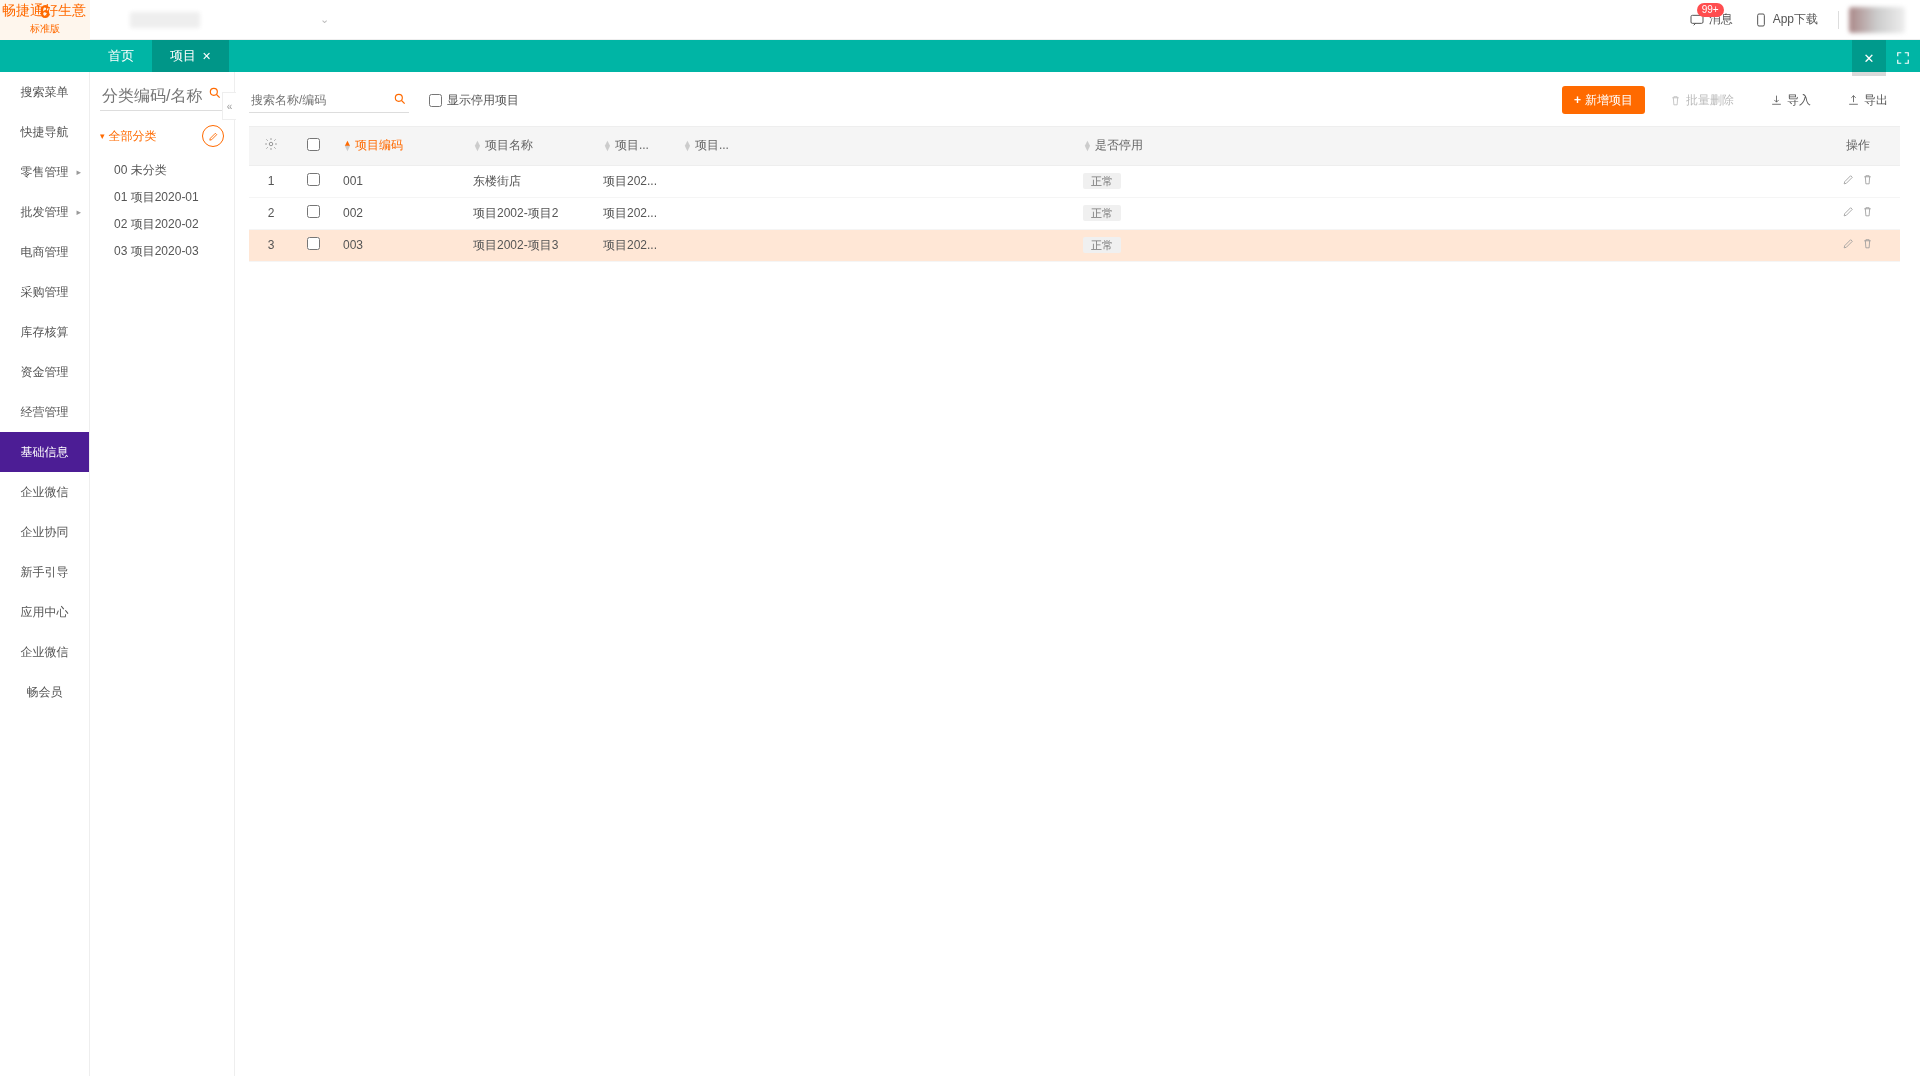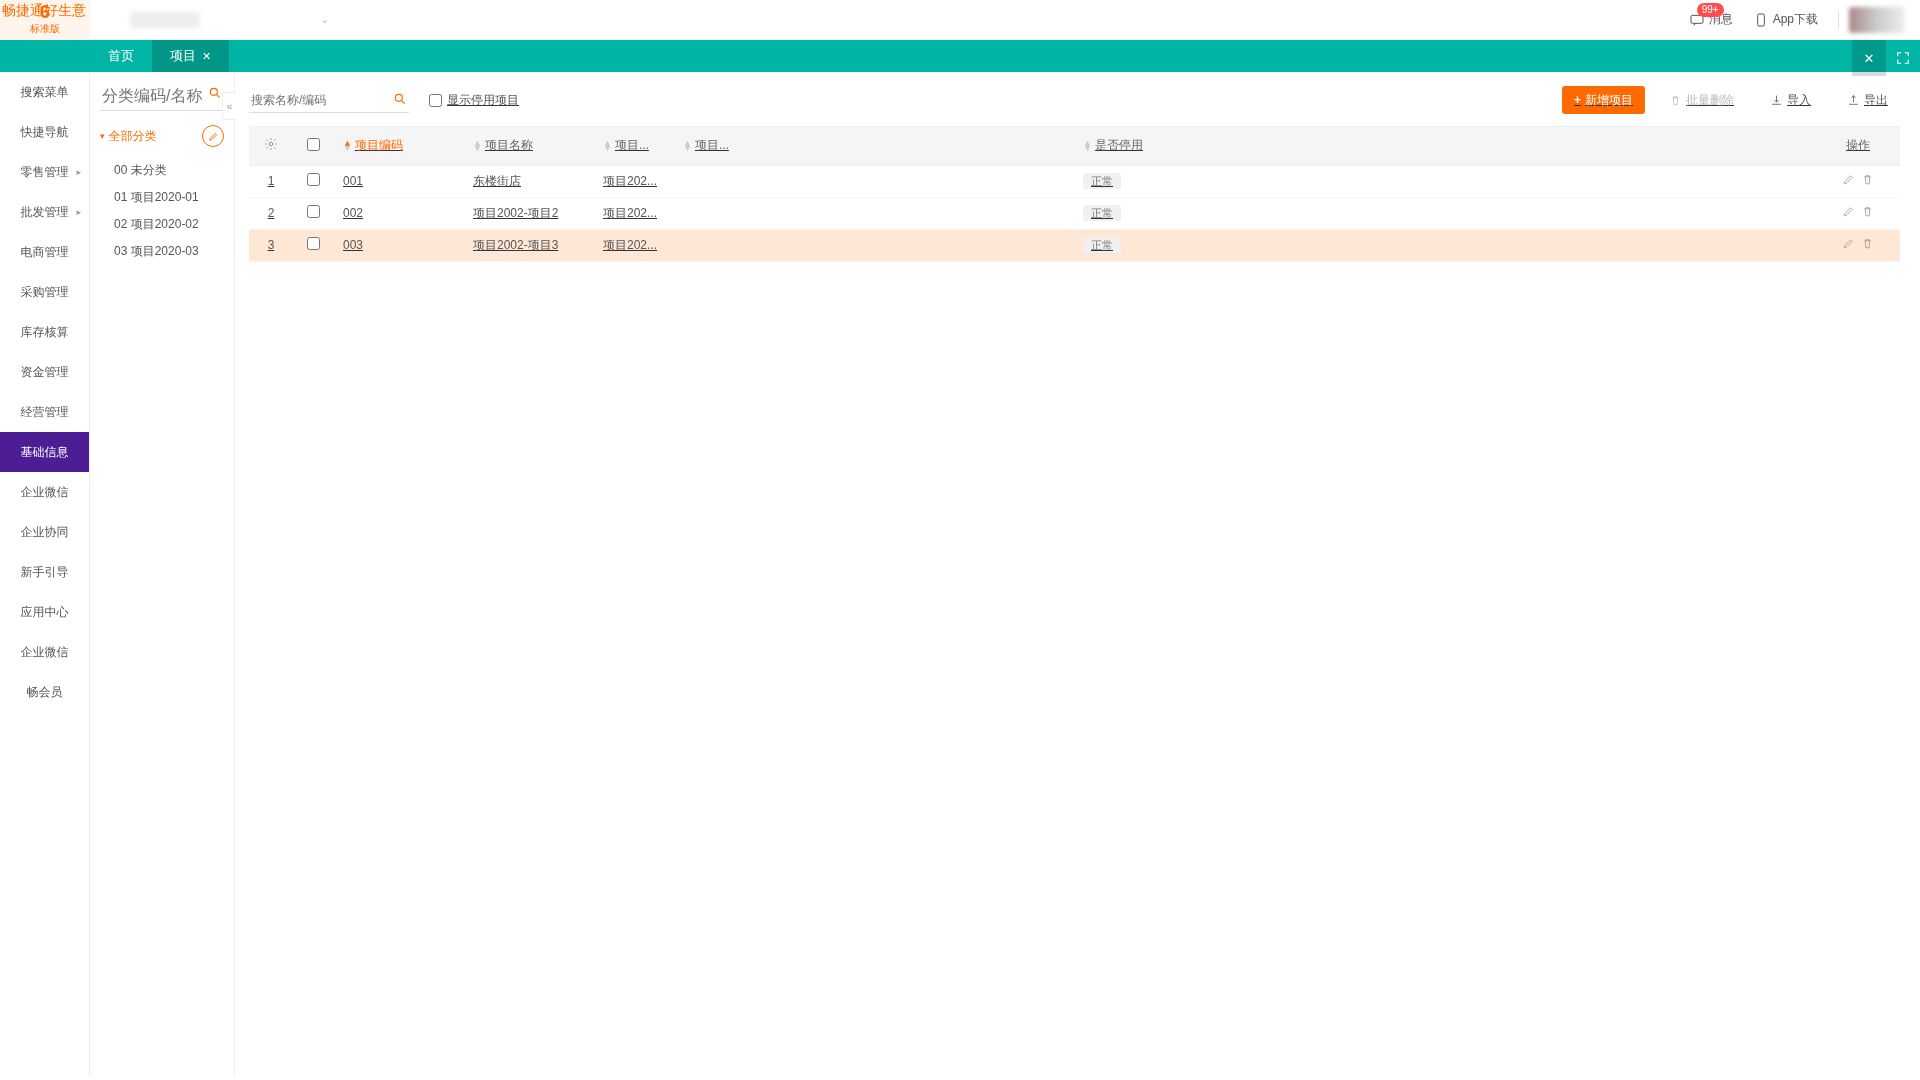--- a/index.html
+++ b/index.html
@@ -43,21 +43,21 @@
 .tree-search .s-icon { position: absolute; right: 2px; top: 4px; color: #ff6a00; }
 .tree-head { display: flex; align-items: center; padding: 2px 10px 10px; }
 .tree-head .all { color: #ff6a00; font-size: 12px; flex: 1; display: flex; align-items: center; }
 .tree-head .all .tri { font-size: 9px; margin-right: 4px; }
 .edit-circ { width: 22px; height: 22px; border: 1px solid #ff6a00; border-radius: 50%; display: flex; align-items: center; justify-content: center; color: #ff6a00; font-size: 11px; cursor: pointer; }
 .collapse-handle { position: absolute; right: -2px; top: 20px; width: 14px; height: 28px; display: flex; align-items: center; justify-content: center; color: #999; cursor: pointer; font-size: 10px; background: #fff; border: 1px solid #eee; border-right: none; }
 .tree-list { padding-left: 24px; }
 .tree-item { font-size: 12px; color: #555; padding: 5px 0; cursor: pointer; }
 
 
-.main { flex: 1; display: flex; flex-direction: column; padding: 14px 20px 0 14px; min-width: 0; text-decoration: underline; }
+.main { flex: 1; display: flex; flex-direction: column; padding: 14px 20px 0 14px; min-width: 0; }
 .toolbar { display: flex; align-items: center; margin-bottom: 12px; }
 .tool-search { position: relative; width: 160px; margin-right: 20px; }
 .tool-search input { width: 100%; border: none; border-bottom: 1px solid #ddd; padding: 5px 22px 5px 2px; font-size: 12px; outline: none; }
 .tool-search .s-icon { position: absolute; right: 2px; top: 4px; color: #ff6a00; }
 .chk-row { display: flex; align-items: center; font-size: 12px; color: #555; }
 .chk-row input { margin-right: 5px; }
 .toolbar .spacer { flex: 1; }
 .btn { height: 28px; padding: 0 12px; border-radius: 3px; display: inline-flex; align-items: center; font-size: 12px; cursor: pointer; margin-left: 12px; }
 .btn-primary { background: #ff6a00; color: #fff; }
 .btn-primary .plus { margin-right: 4px; font-weight: bold; }

